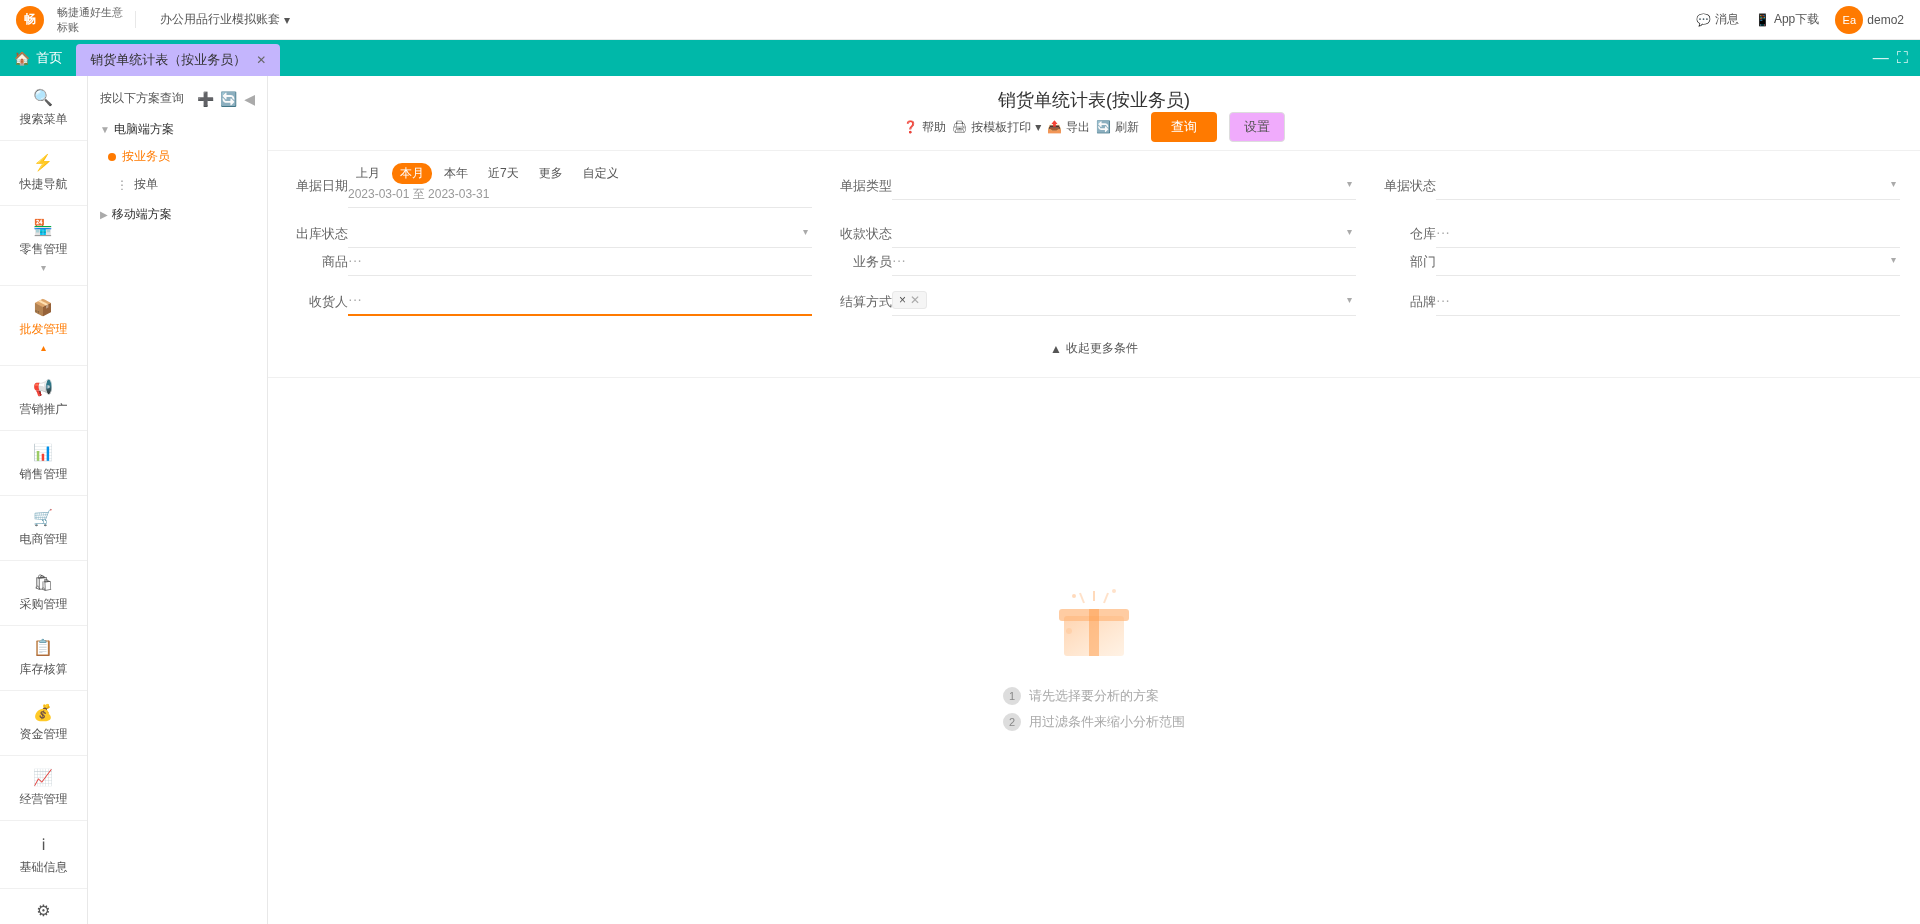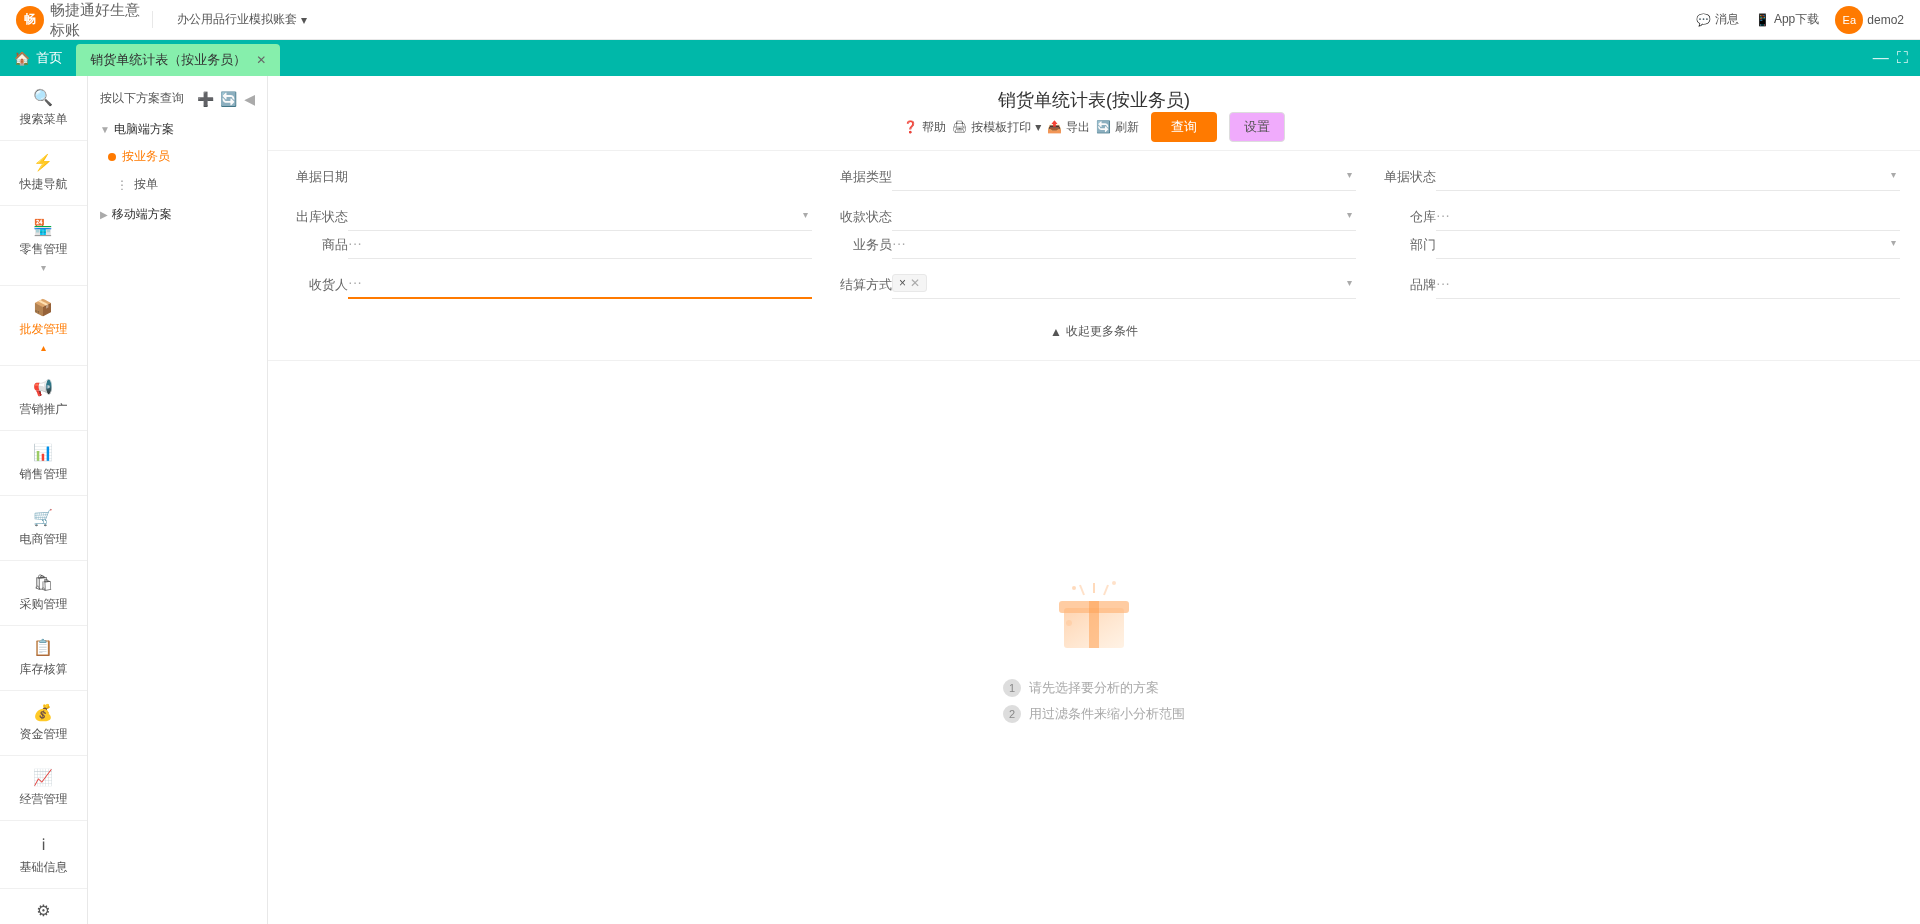--- a/index.html
+++ b/index.html
@@ -3,31 +3,31 @@
   <meta charset="utf-8">
   <style>
     * { box-sizing: border-box; margin: 0; padding: 0; }
     body { font-family: 'Microsoft YaHei', Arial, sans-serif; font-size: 13px; background: #f5f5f5; color: #333; display: flex; flex-direction: column; height: 100vh; overflow: hidden; }
 
     
     .top-bar { height: 40px; background: #fff; display: flex; align-items: center; padding: 0 16px; border-bottom: 1px solid #e8e8e8; justify-content: space-between; flex-shrink: 0; }
     .top-bar-left { display: flex; align-items: center; gap: 8px; }
     .logo-area { display: flex; align-items: center; gap: 6px; }
     .logo-circle { width: 28px; height: 28px; background: #ff7a00; border-radius: 50%; display: flex; align-items: center; justify-content: center; color: white; font-size: 12px; font-weight: bold; }
-    .app-name { font-size: 15px; color: #666; line-height: 1.3; }
+    .app-name { font-size: 11px; color: #666; line-height: 1.3; margin-left: 7px; }
     .workspace-selector { display: flex; align-items: center; gap: 4px; color: #555; font-size: 12px; cursor: pointer; border-left: 1px solid #e8e8e8; padding-left: 24px; margin-left: 4px; }
     .top-bar-right { display: flex; align-items: center; gap: 16px; }
     .top-bar-action { display: flex; align-items: center; gap: 4px; color: #555; font-size: 12px; cursor: pointer; }
     .user-avatar { width: 28px; height: 28px; border-radius: 50%; background: #ff7a00; display: flex; align-items: center; justify-content: center; color: white; font-size: 11px; }
 
     
     .tab-bar { height: 36px; background: #00b8a9; display: flex; align-items: center; padding: 0 0; flex-shrink: 0; }
     .tab-item { height: 36px; display: flex; align-items: center; padding: 0 14px; cursor: pointer; color: rgba(255,255,255,0.85); font-size: 13px; gap: 6px; }
     .tab-item.home { color: white; }
-    .tab-item.active { background: #86efac; color: #333; border-radius: 4px 4px 0 0; margin-top: 4px; height: 32px; }
+    .tab-item.active { background: #c4b5fd; color: #333; border-radius: 4px 4px 0 0; margin-top: 4px; height: 32px; }
     .tab-close { color: #666; font-size: 12px; cursor: pointer; margin-left: 4px; }
     .tab-bar-actions { margin-left: auto; display: flex; align-items: center; gap: 8px; padding-right: 12px; }
     .tab-bar-btn { color: rgba(255,255,255,0.85); font-size: 16px; cursor: pointer; }
 
     
     .main-layout { display: flex; flex: 1; overflow: hidden; }
 
     
     .sidebar { width: 88px; background: #fff; border-right: 1px solid #e8e8e8; display: flex; flex-direction: column; overflow-y: auto; flex-shrink: 0; }
     .sidebar-item { padding: 12px 4px; display: flex; flex-direction: column; align-items: center; gap: 4px; cursor: pointer; color: #555; font-size: 12px; border-bottom: 1px solid #f0f0f0; }
@@ -266,20 +266,31 @@
           <button class="query-btn">查询</button>
           <button class="setting-btn">设置</button>
         </div>
       </div>
 
       <div class="filter-area">
 
         <div class="filter-cols" style="margin-bottom:12px">
           <div class="filter-col">
             <div class="filter-col-label">单据日期</div>
+            <div class="filter-col-value" style="flex-direction:column;align-items:flex-start;gap:2px;">
+              <div class="date-tabs">
+                <span class="date-tab">上月</span>
+                <span class="date-tab active">本月</span>
+                <span class="date-tab">本年</span>
+                <span class="date-tab">近7天</span>
+                <span class="date-tab">更多</span>
+                <span class="date-tab">自定义</span>
+              </div>
+              <div class="date-range">2023-03-01 至 2023-03-31</div>
+            </div>
           </div>
           <div class="filter-col">
             <div class="filter-col-label">单据类型</div>
             <div class="filter-col-value">
               <span class="select-placeholder"></span>
               <span class="dropdown-arrow">▾</span>
             </div>
           </div>
           <div class="filter-col">
             <div class="filter-col-label">单据状态</div>

